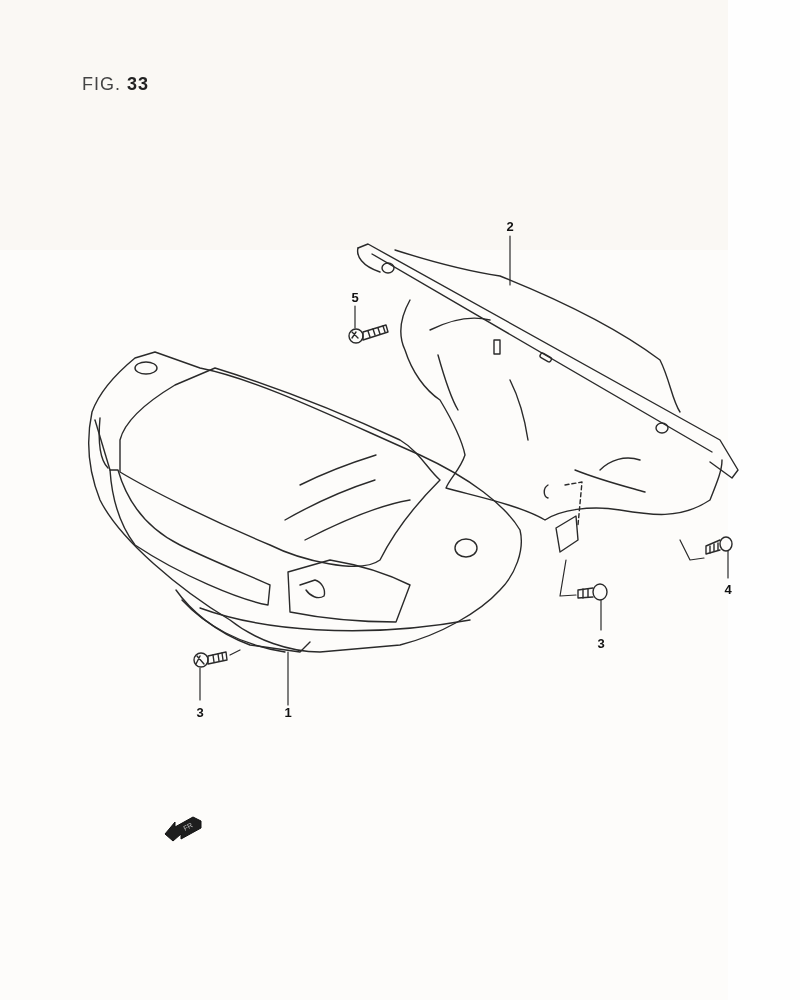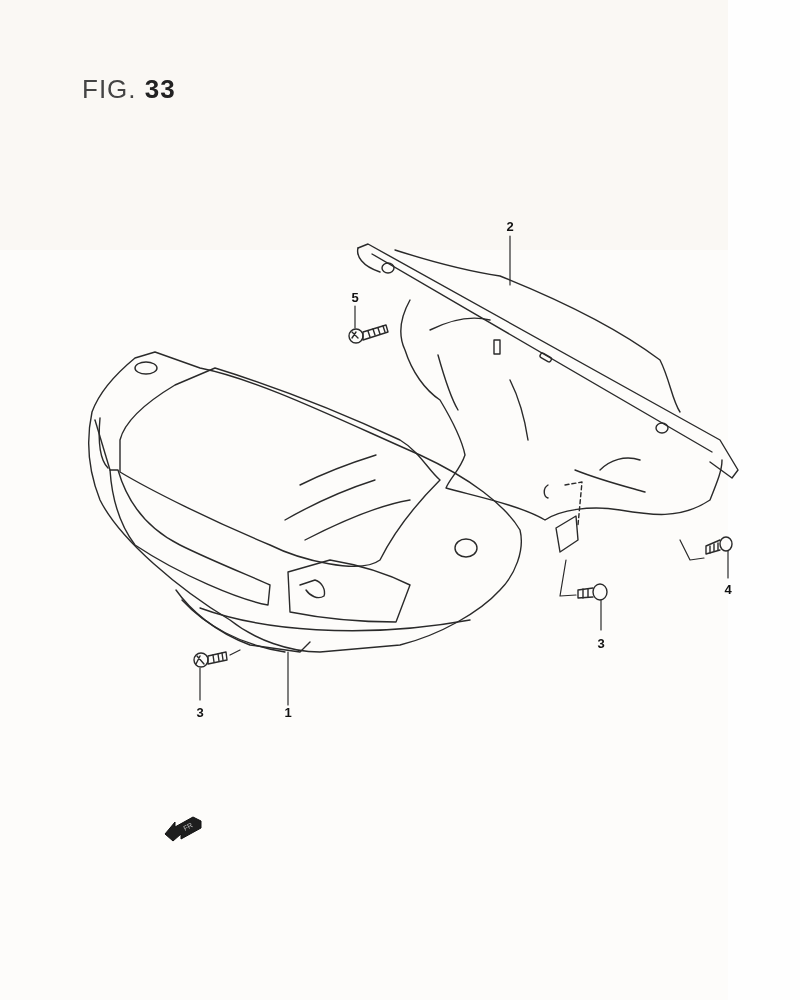--- a/index.html
+++ b/index.html
@@ -12,21 +12,21 @@
     .scan-band {
       position: absolute; left: 0; top: 0; width: 760px; height: 250px;
       background: #faf8f4;
     }
     .scan-band-right {
       position: absolute; left: 728px; top: 0; width: 72px; height: 1000px;
       background: #fefefe;
     }
     .fig-title {
       position: absolute; left: 82px; top: 74px;
-      font-size: 26px; letter-spacing: 1px; color: #444;
+      font-size: 18px; letter-spacing: 1px; color: #444;
     }
     .fig-title .num { color: #222; font-weight: bold; }
     svg.drawing { position: absolute; left: 0; top: 0; }
     .callout {
       position: absolute; font-size: 13px; font-weight: bold; color: #111;
       width: 16px; text-align: center;
     }
     .front-arrow {
       position: absolute; left: 163px; top: 808px; width: 40px; height: 34px;
     }

